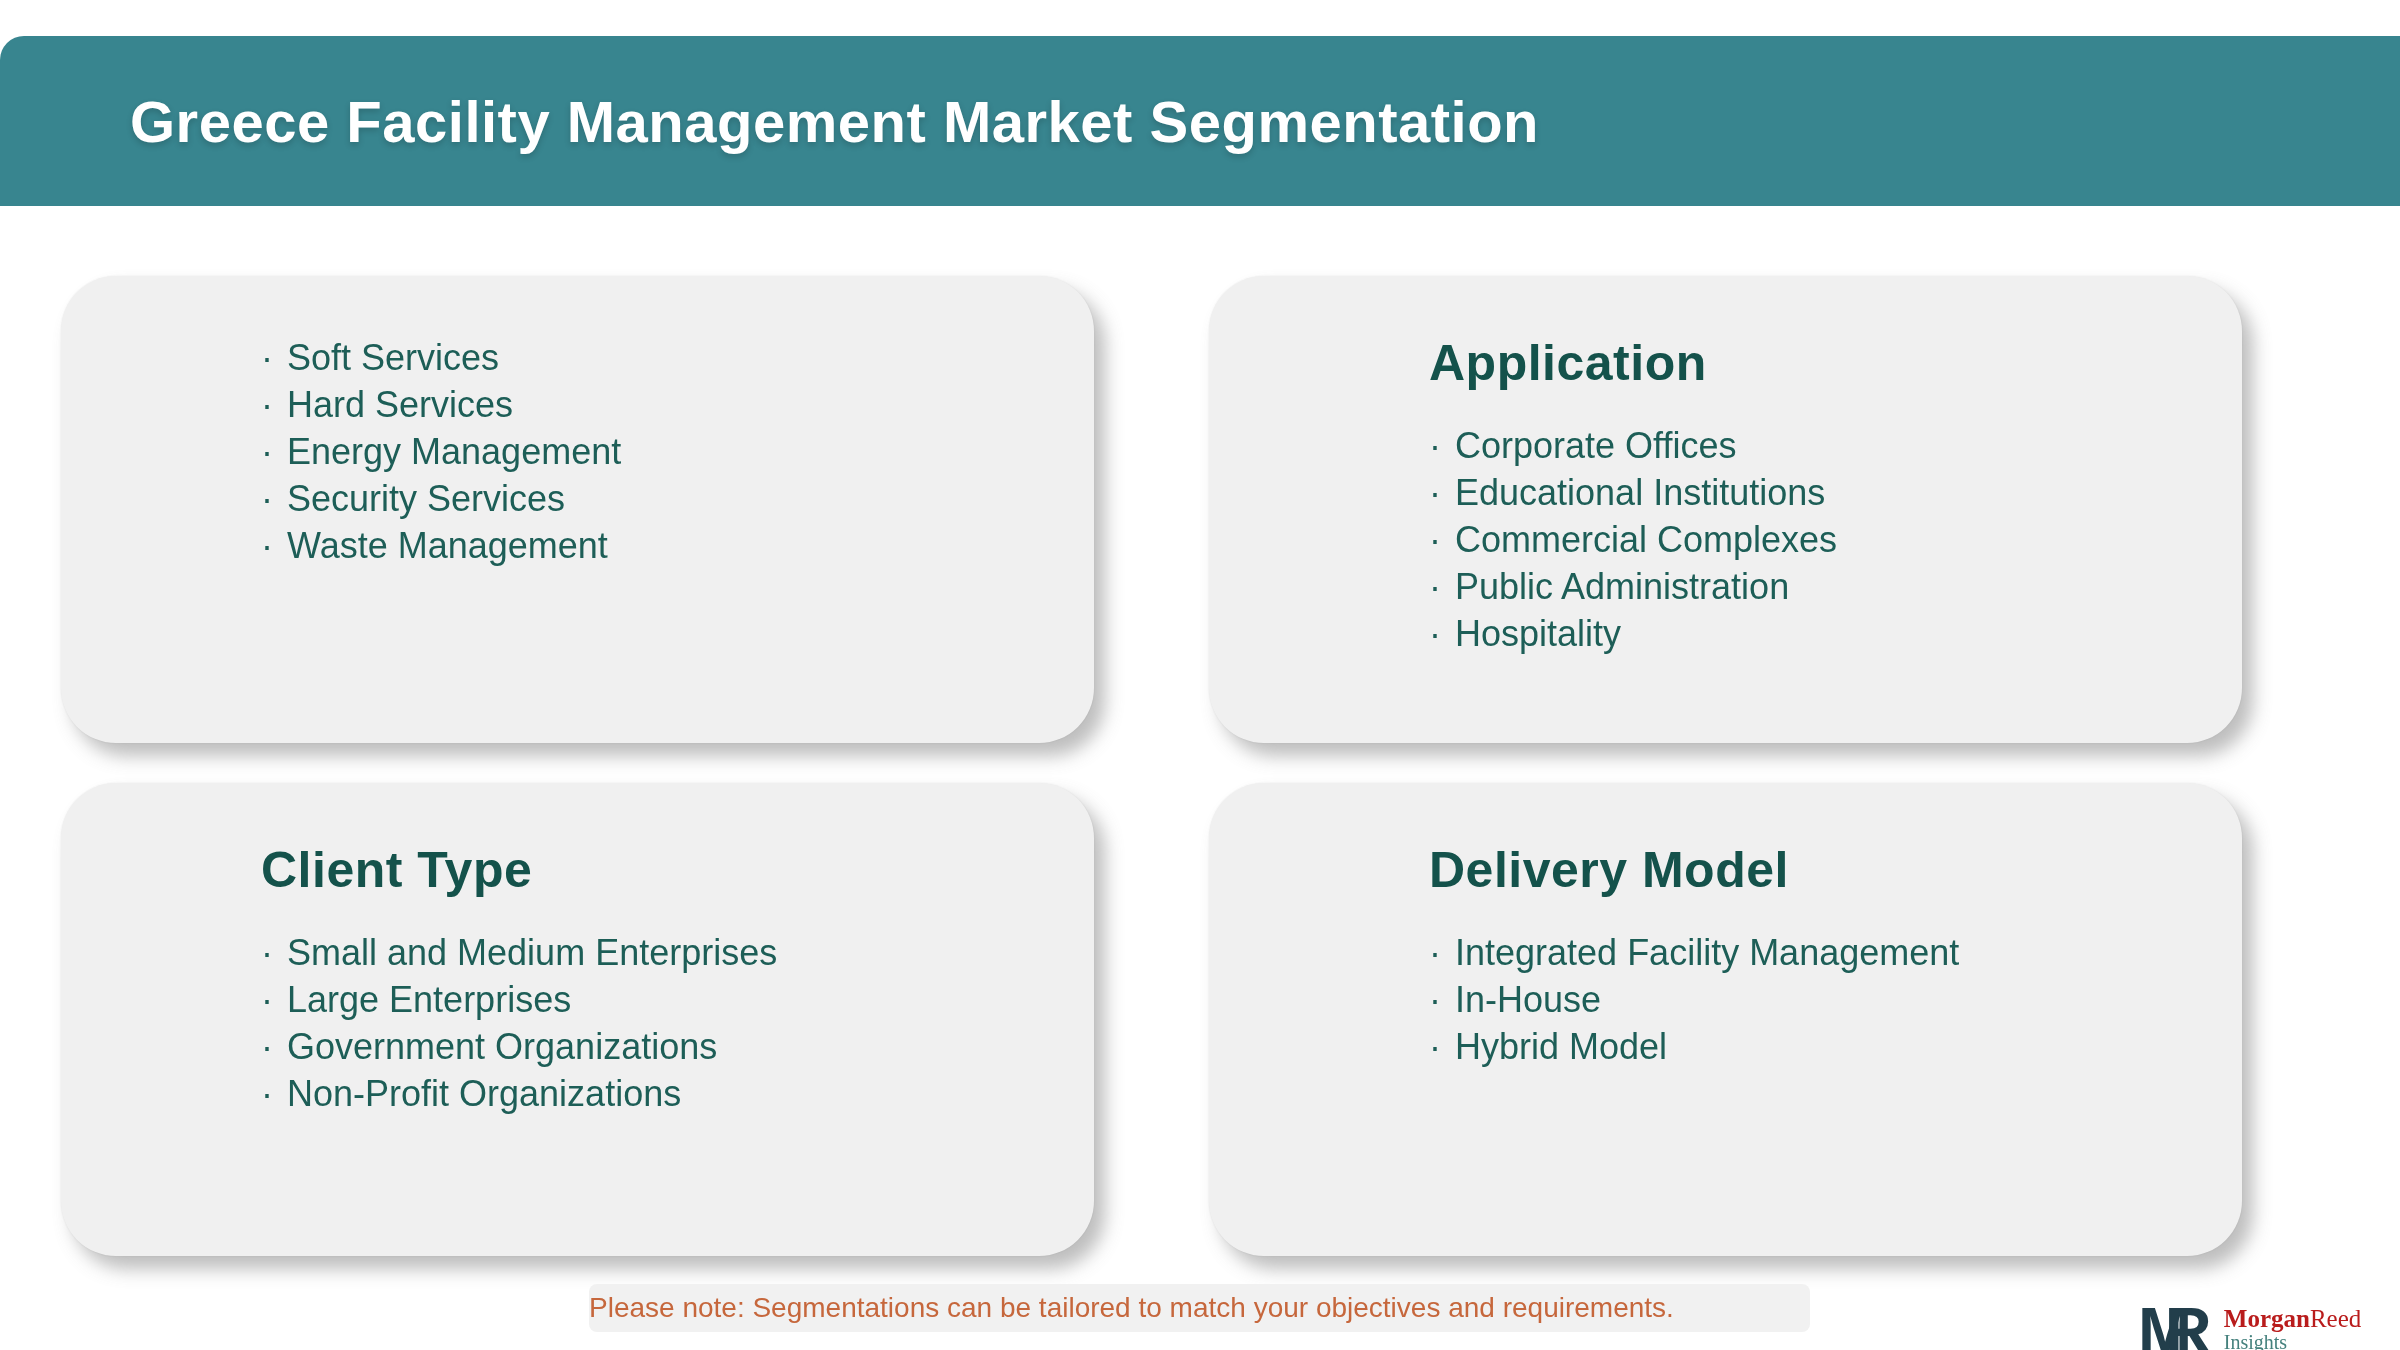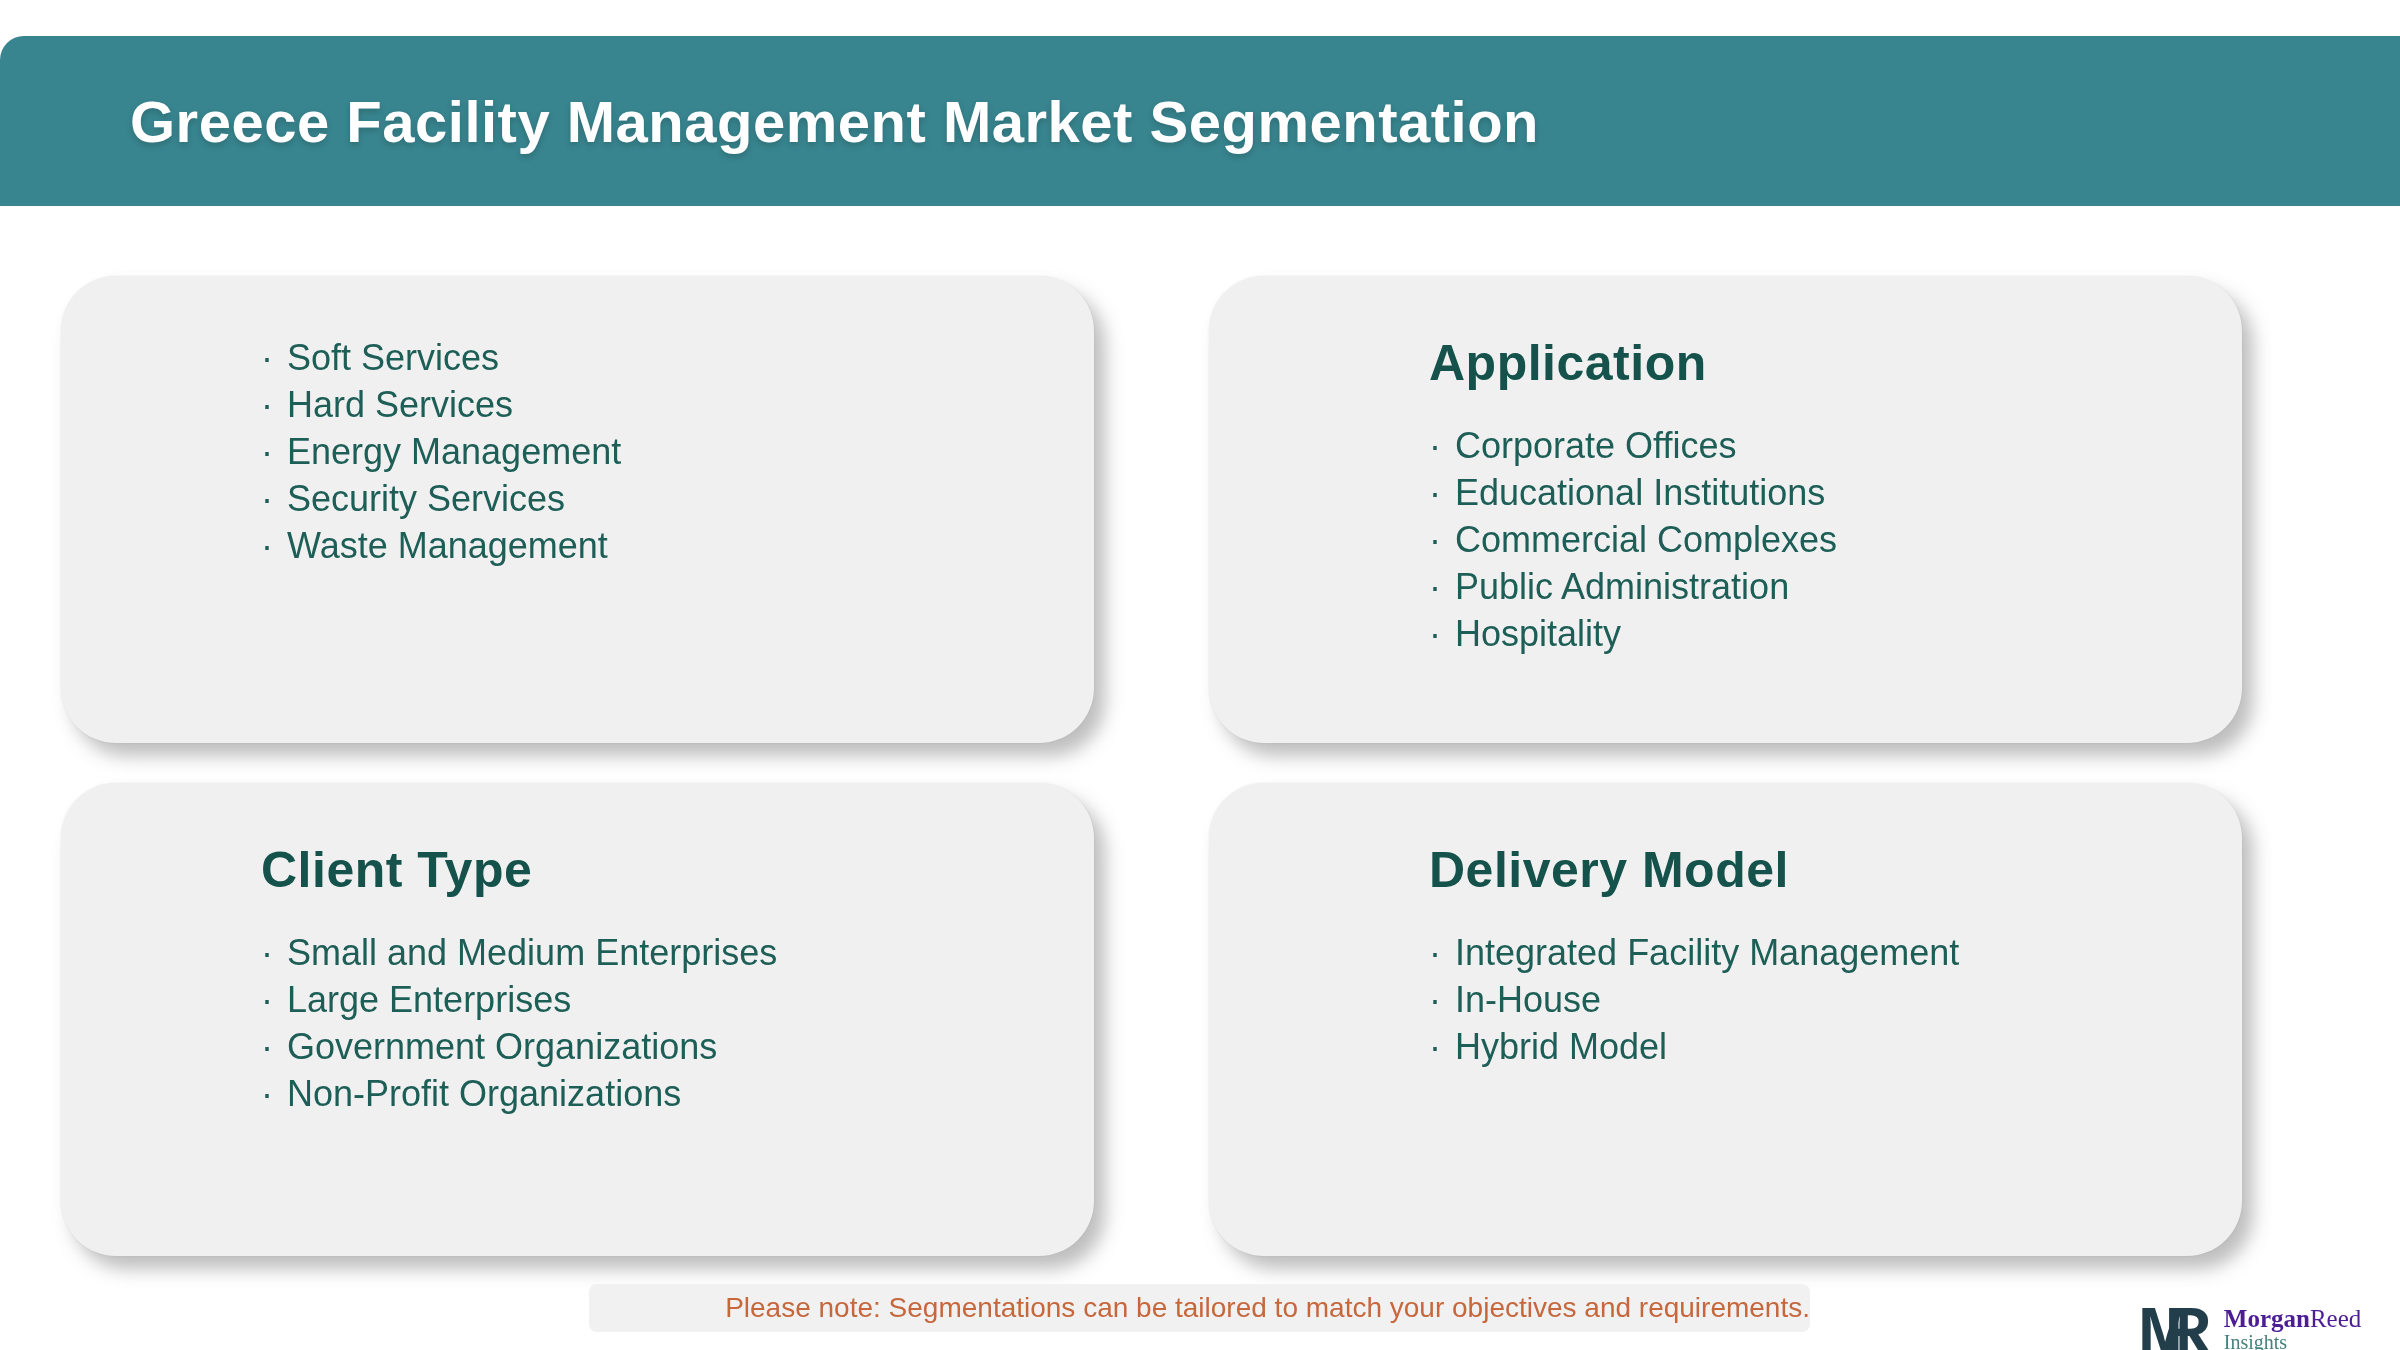--- a/index.html
+++ b/index.html
@@ -79,21 +79,21 @@
   .note-bar {
     position: absolute;
     left: 589px;
     top: 1248px;
     width: 1221px;
     height: 48px;
     background: #f1f1f1;
     border-radius: 8px;
     display: flex;
     align-items: center;
-    justify-content: flex-end;
+    justify-content: flex-start;
   }
   .note-text {
     font-size: 28px;
     color: #c6673c;
     white-space: nowrap;
   }
   .source-line {
     position: absolute;
     left: 0;
     top: 1302px;
@@ -121,21 +121,21 @@
     display: inline-block;
     margin-left: -0.42em;
   }
   .logo-textblock {
     margin-left: 12px;
     font-family: "Liberation Serif", serif;
     line-height: 1.04;
   }
   .logo-name {
     font-size: 25px;
-    color: #4c1d95;
+    color: #b91c1c;
     white-space: nowrap;
   }
   .logo-name .name-bold { font-weight: bold; }
   .logo-tagline {
     font-size: 20px;
     color: #45817d;
   }
 
   
   .corner-chip {

